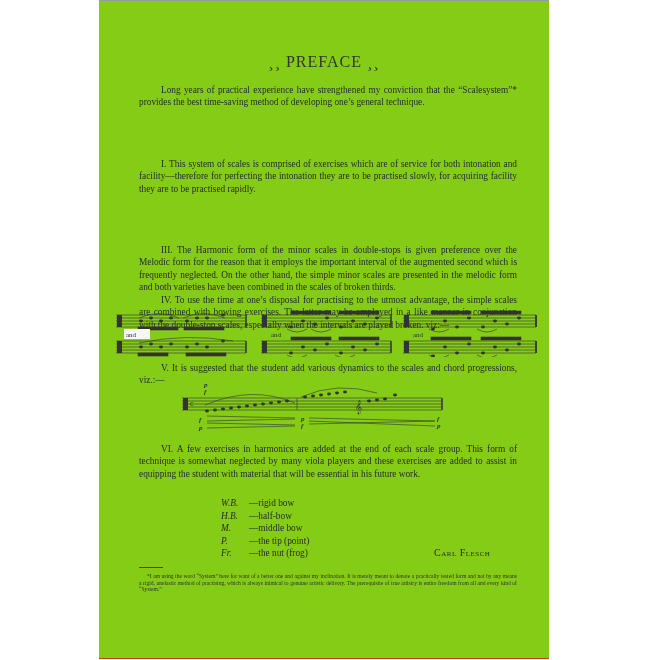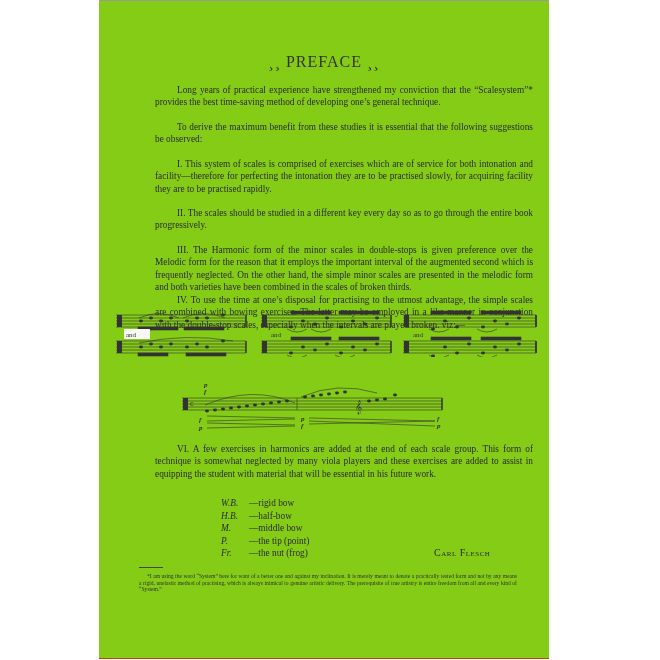--- a/index.html
+++ b/index.html
@@ -1,19 +1,19 @@
 <!DOCTYPE html>
 <html><head>
 <meta charset="utf-8">
 <style>
   html, body { margin:0; padding:0; }
   body { width:660px; height:660px; background:#ffffff; position:relative; overflow:hidden; font-family:"Liberation Serif","DejaVu Serif",serif; color:#2a2a2a; }
   .page { position:absolute; left:99px; top:0; width:450px; height:657px; background:#84cc16; border-top:1px solid #9a9a9a; border-bottom:1px solid #c2410c; }
   .title { position:absolute; left:0; right:0; top:52px; text-align:center; font-size:16px; letter-spacing:1px; color:#333; }
-  .p { position:absolute; left:40px; width:378px; font-size:9.3px; line-height:12.4px; text-align:justify; color:#2b2b2b;margin-left:16px; }
+  .p { position:absolute; left:40px; width:378px; font-size:9.3px; line-height:12.4px; text-align:justify; color:#2b2b2b; }
   .p .ind { display:inline-block; width:22px; }
   .music { position:absolute; }
   .bow { position:absolute; left:122px; font-size:9.3px; line-height:12.6px; }
   .bow .row { display:flex; }
   .bow .ab { width:28px;font-style:italic; }
   .sig { position:absolute; left:335px; top:546px; font-size:10px; letter-spacing:0.5px; font-variant:small-caps; }
   .rule { position:absolute; left:40px; top:566px; width:24px; border-top:1px solid #444; }
   .fn { position:absolute; left:40px; width:378px; top:572px; font-size:5.6px; line-height:6.6px; text-align:justify; color:#333; }
   .fn .ind { display:inline-block; width:8px; }
 </style>
@@ -22,23 +22,21 @@
 
 <div class="page">
 
   <div class="title">
     <span>¸¸</span>
     <span>PREFACE</span>
     <span>¸¸</span>
   </div>
 
   <div class="p" style="top:83px"><span class="ind"></span><span>Long years of practical experience have strengthened my conviction that the “Scalesystem”* provides the best time-saving method of developing one’s general technique.</span></div>
-  <div class="p" style="top:120px"><span class="ind"></span><span>To derive the maximum benefit from these studies it is essential that the following suggestions be observed:</span></div>
   <div class="p" style="top:157px"><span class="ind"></span><span>I.  This system of scales is comprised of exercises which are of service for both intonation and facility—therefore for perfecting the intonation they are to be practised slowly, for acquiring facility they are to be practised rapidly.</span></div>
-  <div class="p" style="top:206px"><span class="ind"></span><span>II.  The scales should be studied in a different key every day so as to go through the entire book progressively.</span></div>
   <div class="p" style="top:243px"><span class="ind"></span><span>III.  The Harmonic form of the minor scales in double-stops is given preference over the Melodic form for the reason that it employs the important interval of the augmented second which is frequently neglected. On the other hand, the simple minor scales are presented in the melodic form and both varieties have been combined in the scales of broken thirds.</span></div>
   <div class="p" style="top:293px"><span class="ind"></span><span>IV.  To use the time at one’s disposal for practising to the utmost advantage, the simple scales are combined with bowing exercises. The latter may be employed in a like manner in conjunction with the double-stop scales, especially when the intervals are played broken. viz:—</span></div>
 
   <svg class="music" style="left:12px;top:308px" width="430" height="48" viewBox="0 0 430 48">
     <g stroke="#333" stroke-width="0.6" fill="none">
 
       <g>
         <line x1="5" y1="6" x2="135" y2="6"></line>
           <line x1="5" y1="9" x2="135" y2="9"></line>
           <line x1="5" y1="12" x2="135" y2="12"></line>
@@ -165,20 +163,21 @@
         <ellipse cx="384" cy="38" rx="2" ry="1.4"></ellipse>
         <ellipse cx="396" cy="41" rx="2" ry="1.4"></ellipse>
         <ellipse cx="408" cy="35" rx="2" ry="1.4"></ellipse>
     </g>
     <rect x="13" y="20" width="26" height="10" fill="#f7f7f5"></rect>
     <text x="15" y="28" font-size="7" fill="#333" font-family="Liberation Serif, serif">and</text>
     <text x="160" y="28" font-size="7" fill="#333" font-family="Liberation Serif, serif">and</text>
     <text x="302" y="28" font-size="7" fill="#333" font-family="Liberation Serif, serif">and</text>
   </svg>
 
+  <div class="p" style="top:361px"><span class="ind"></span><span>V.  It is suggested that the student add various dynamics to the scales and chord progressions, viz.:—</span></div>
 
   <svg class="music" style="left:78px;top:380px" width="270" height="60" viewBox="0 0 270 60">
     <g stroke="#333" stroke-width="0.6" fill="none">
       <line x1="5" y1="17" x2="265" y2="17"></line>
         <line x1="5" y1="20" x2="265" y2="20"></line>
         <line x1="5" y1="23" x2="265" y2="23"></line>
         <line x1="5" y1="26" x2="265" y2="26"></line>
         <line x1="5" y1="29" x2="265" y2="29"></line>
       <line x1="120" y1="17" x2="120" y2="29"></line>
         <line x1="265" y1="17" x2="265" y2="29" stroke-width="1.5"></line>

